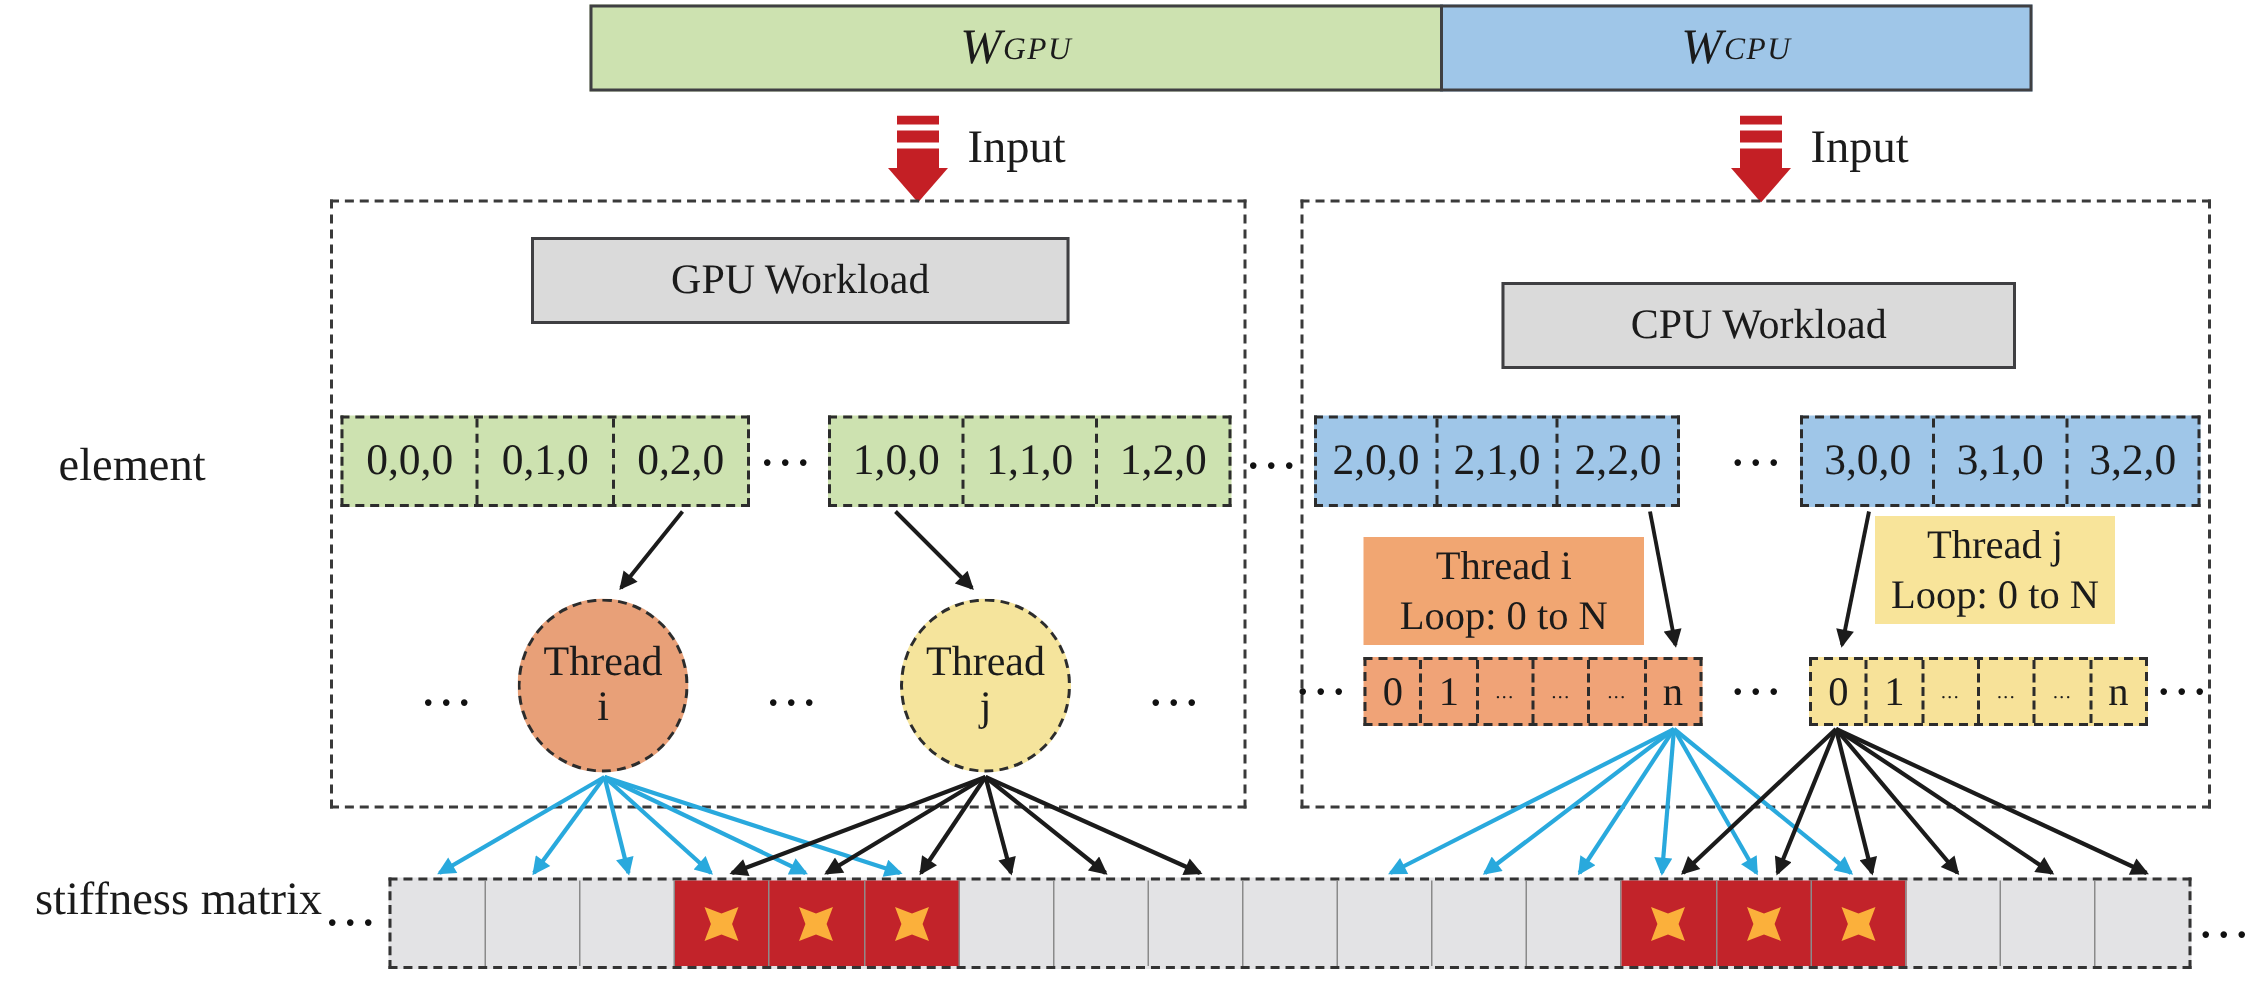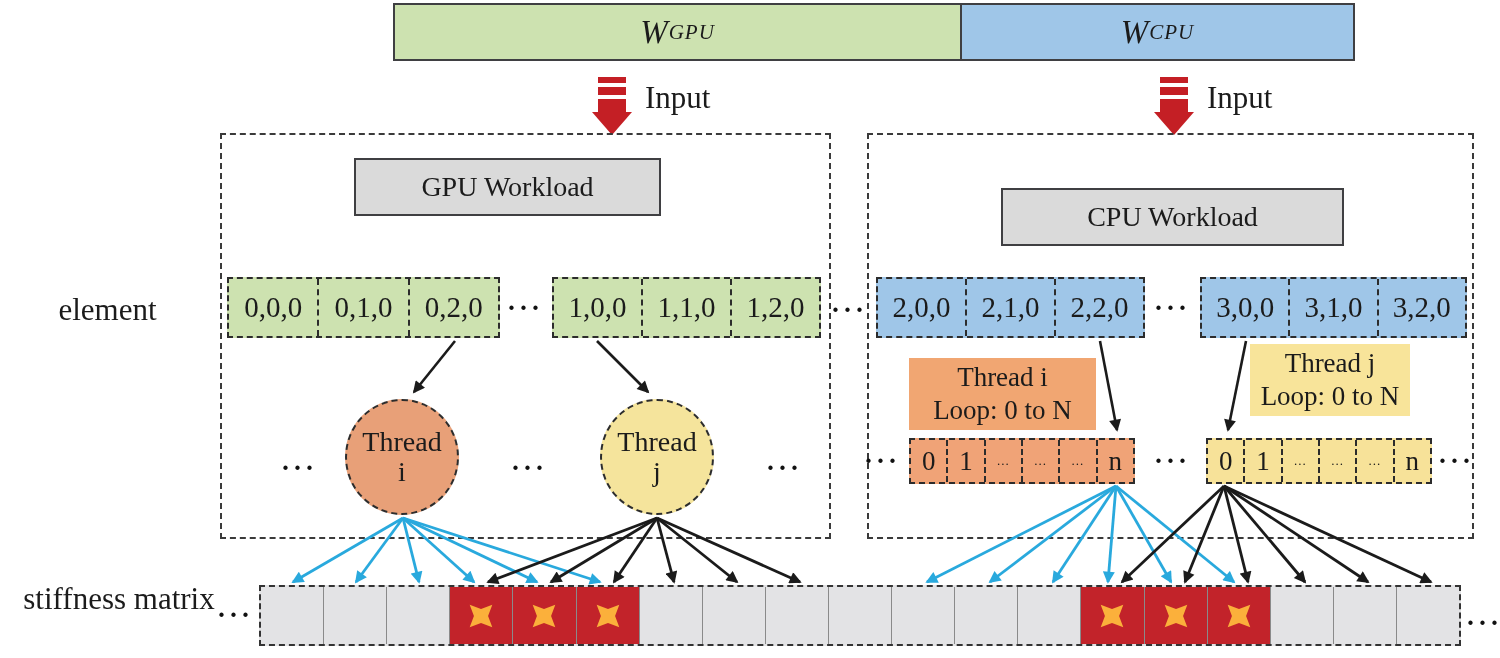--- a/index.html
+++ b/index.html
@@ -95,36 +95,36 @@
     <rect x="6" y="10" width="28" height="8"></rect>
     <rect x="6" y="22" width="28" height="14"></rect>
     <polygon points="0,35 40,35 20,58"></polygon>
   </g>
 </svg>
 <div class="abs input-label" style="left:1207px;top:80px;">Input</div>
 
 <div class="abs panel" style="left:220px;top:133px;width:611px;height:406px;"></div>
 <div class="abs panel" style="left:867px;top:133px;width:607px;height:406px;"></div>
 
-<div class="abs titlebox" style="left:354px;top:158px;width:307px;height:58px;">GPU Workload</div>
+<div class="abs titlebox" style="left:354px;top:158px;width:359px;height:58px;">GPU Workload</div>
 <div class="abs titlebox" style="left:1001px;top:158px;width:343px;height:58px;margin-top:30px;">CPU Workload</div>
 
-<div class="abs" style="left:25px;top:292px;width:165px;text-align:center;font-size:31px;">element</div>
+<div class="abs" style="left:39px;top:292px;width:165px;text-align:left;font-size:31px;">element</div>
 
 <div class="abs erow green" style="left:227px;top:277px;width:273px;">
   <div class="ecell">0,0,0</div>
   <div class="ecell">0,1,0</div>
   <div class="ecell">0,2,0</div>
 </div>
 <div class="abs erow green" style="left:552px;top:277px;width:269px;">
   <div class="ecell">1,0,0</div>
   <div class="ecell">1,1,0</div>
   <div class="ecell">1,2,0</div>
 </div>
-<div class="abs erow blue" style="left:876px;top:277px;width:269px;">
+<div class="abs erow blue" style="left:876px;top:277px;width:244px;">
   <div class="ecell">2,0,0</div>
   <div class="ecell">2,1,0</div>
   <div class="ecell">2,2,0</div>
 </div>
 <div class="abs erow blue" style="left:1200px;top:277px;width:267px;">
   <div class="ecell">3,0,0</div>
   <div class="ecell">3,1,0</div>
   <div class="ecell">3,2,0</div>
 </div>
 

